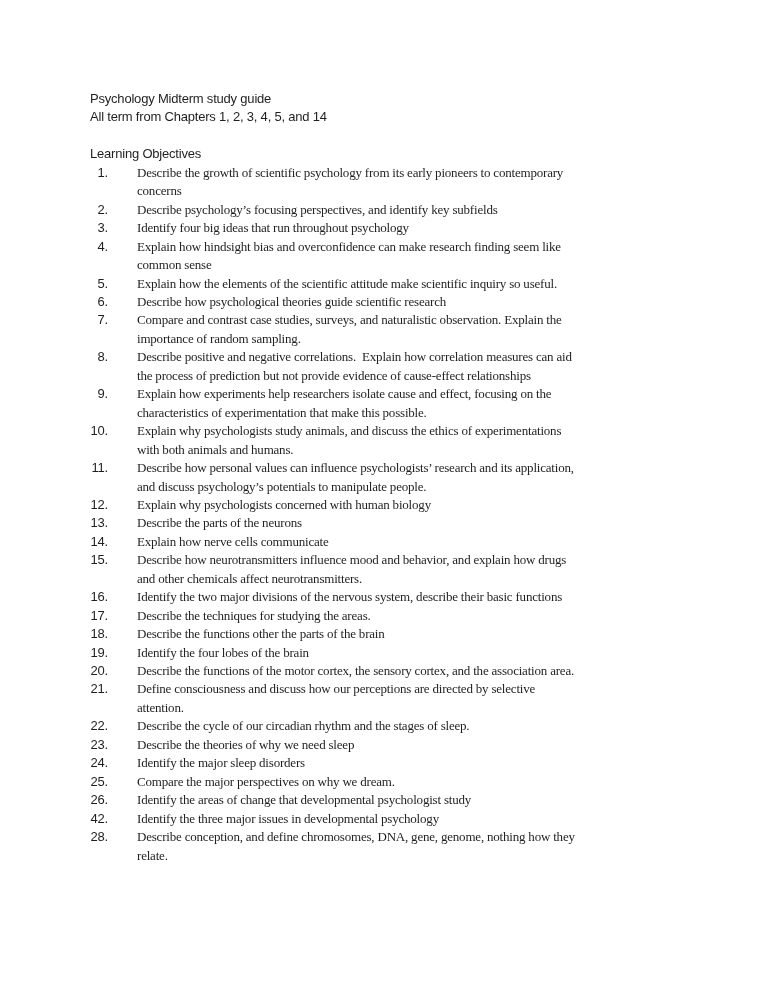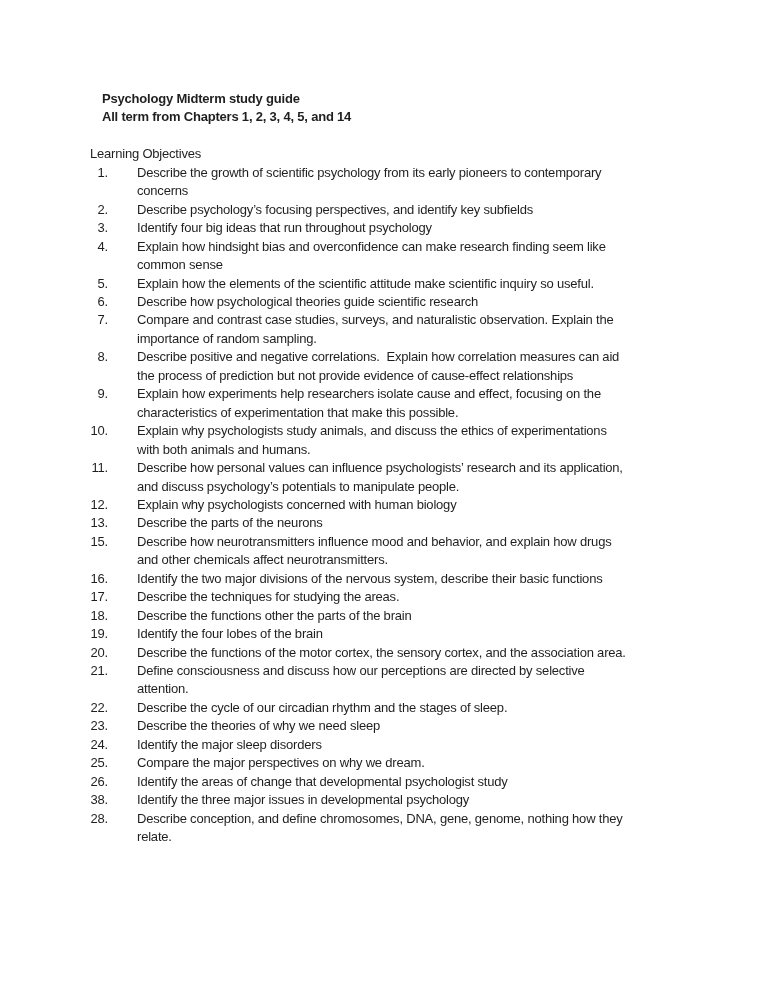--- a/index.html
+++ b/index.html
@@ -14,34 +14,35 @@
     height: 994px;
     background: #ffffff;
     overflow: hidden;
   }
   .content {
     padding: 90px 44px 0 90px;
     font-size: 13px;
     line-height: 18.45px;
     letter-spacing: -0.2px;
   }
-  .doc-title { font-weight: bold; white-space: pre-wrap; margin-left: 12px; }
+  .doc-title { font-weight: normal; white-space: pre-wrap; }
   .spacer-line { height: 18.45px; }
   .section-heading { font-weight: normal; }
   ol.objectives { list-style: none; }
   .obj-item { display: flex; }
   .obj-num {
     flex: 0 0 18px;
     text-align: right;
     white-space: nowrap;
   }
   .obj-text {
     flex: 1;
     margin-left: 29px;
     white-space: pre-wrap;
+    font-family: Liberation Serif, serif;
   }
 </style>
 </head>
 <body>
 
 <div class="page">
   <div class="content">
 
     <div class="doc-title">Psychology Midterm study guide</div>
 
@@ -117,20 +118,24 @@
   <li class="obj-item">
     <span class="obj-num">12.</span>
     <span class="obj-text">Explain why psychologists concerned with human biology</span>
   </li>
 
   <li class="obj-item">
     <span class="obj-num">13.</span>
     <span class="obj-text">Describe the parts of the neurons</span>
   </li>
 
+  <li class="obj-item">
+    <span class="obj-num">14.</span>
+    <span class="obj-text">Explain how nerve cells communicate</span>
+  </li>
 
   <li class="obj-item">
     <span class="obj-num">15.</span>
     <span class="obj-text">Describe how neurotransmitters influence mood and behavior, and explain how drugs
 and other chemicals affect neurotransmitters.</span>
   </li>
 
   <li class="obj-item">
     <span class="obj-num">16.</span>
     <span class="obj-text">Identify the two major divisions of the nervous system, describe their basic functions</span>
@@ -181,21 +186,21 @@
     <span class="obj-num">25.</span>
     <span class="obj-text">Compare the major perspectives on why we dream.</span>
   </li>
 
   <li class="obj-item">
     <span class="obj-num">26.</span>
     <span class="obj-text">Identify the areas of change that developmental psychologist study</span>
   </li>
 
   <li class="obj-item">
-    <span class="obj-num">38.</span>
+    <span class="obj-num">42.</span>
     <span class="obj-text">Identify the three major issues in developmental psychology</span>
   </li>
 
   <li class="obj-item">
     <span class="obj-num">28.</span>
     <span class="obj-text">Describe conception, and define chromosomes, DNA, gene, genome, nothing how they
 relate.</span>
   </li>
 
 </ol>

